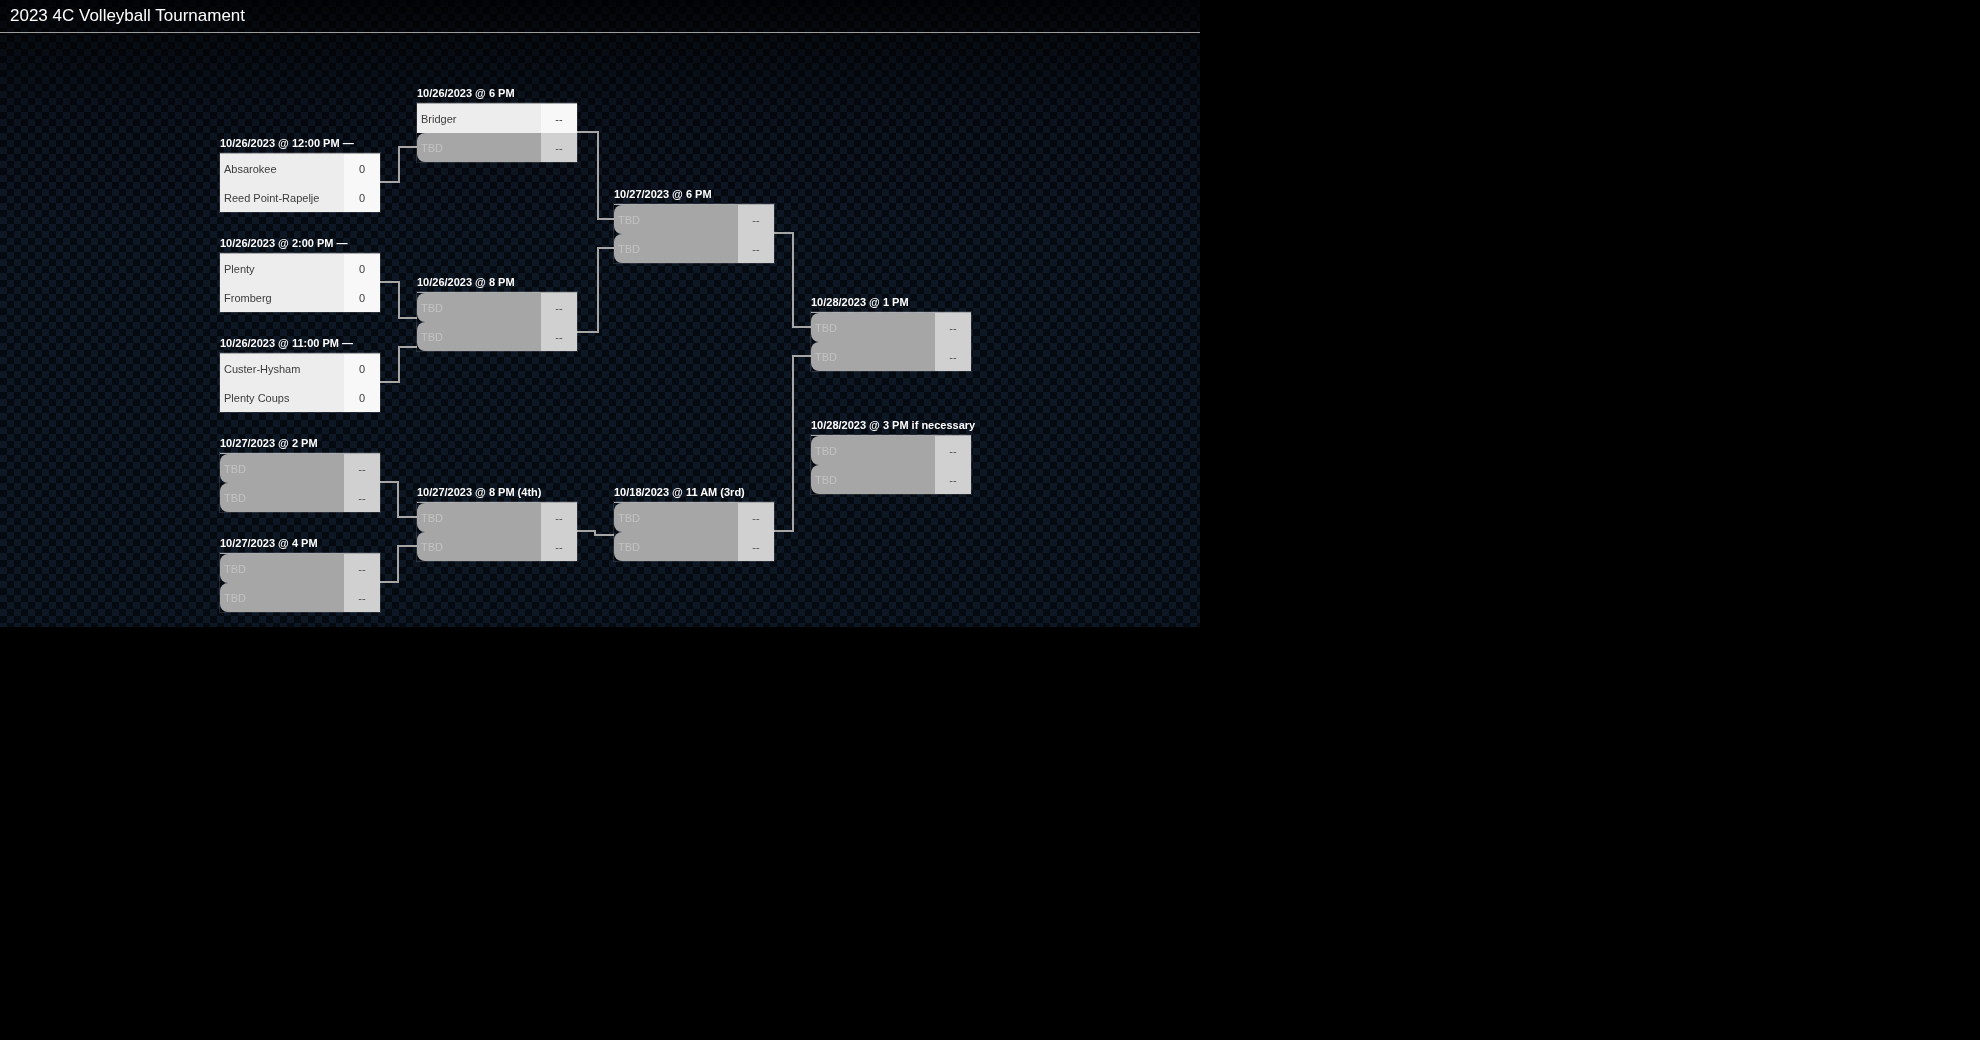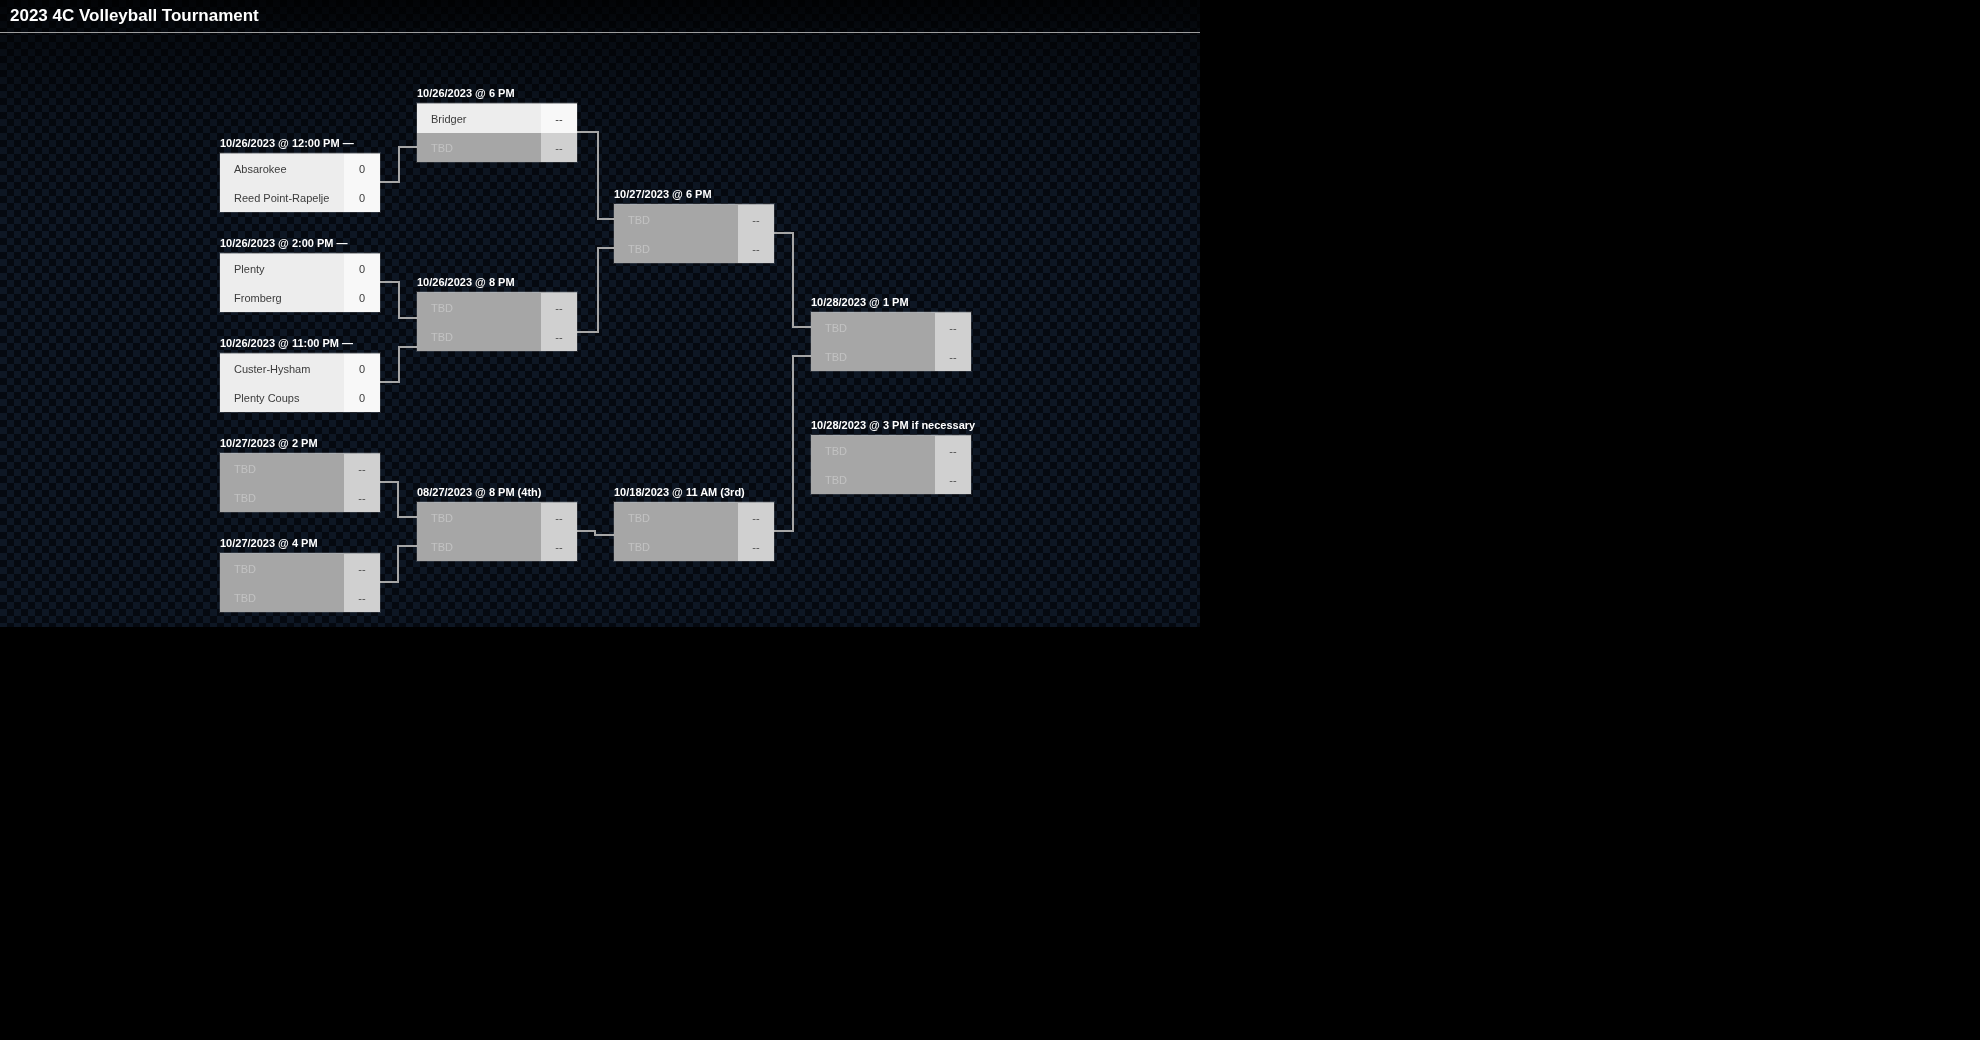--- a/index.html
+++ b/index.html
@@ -10,49 +10,49 @@
   .board{
     position:absolute;left:0;top:0;width:1200px;height:627px;
     background-color:#05090f;
     background-image:
       linear-gradient(180deg, rgba(0,0,0,.82) 0px, rgba(0,0,0,.5) 38px, rgba(0,0,0,.18) 110px, rgba(0,0,0,0) 230px),
       repeating-conic-gradient(#0e1724 0% 25%, #050910 0% 50%);
     background-size:100% 100%, 14px 14px;
   }
   .page-title{
     position:absolute;left:10px;top:2px;height:28px;line-height:28px;
-    color:#fff;font-size:17px;font-weight:700;white-space:nowrap;
+    color:#fff;font-size:17px;font-weight:400;white-space:nowrap;
   }
   .header-divider{
     position:absolute;left:0;top:32px;width:1200px;height:1px;background:#9e9e9e;
   }
   .wires{position:absolute;left:0;top:0;}
   .wires path{stroke:#a6a6a6;stroke-width:2;fill:none;}
   .match{position:absolute;width:155px;}
   .match-label{
     position:absolute;left:0;bottom:100%;margin-bottom:4px;
     color:#fff;font-size:11px;font-weight:700;white-space:nowrap;
   }
   .match-box{
     width:160px;border-top:1px solid rgba(255,255,255,.65);
     box-shadow:0 0 0 1px rgba(255,255,255,.12);
     cursor:pointer;
   }
   .trow{display:flex;height:29px;align-items:stretch;}
   .tname{
-    flex:1;display:flex;align-items:center;padding-left:14px;
+    flex:1;display:flex;align-items:center;padding-left:4px;
     font-size:11px;white-space:nowrap;overflow:hidden;
   }
   .tscore{
     width:36px;display:flex;align-items:center;justify-content:center;font-size:11px;
   }
   .trow.light{background:#ededed;}
   .trow.light .tname{color:#3b3b3b;}
   .trow.light .tscore{background:#f8f8f8;color:#3b3b3b;}
-  .trow.tbd{background:#a6a6a6;}
+  .trow.tbd{background:#a6a6a6;border-radius:8px;}
   .trow.tbd .tname{color:#c2c2c2;}
   .trow.tbd .tscore{background:#d0d0d0;color:#4d4d4d;}
 </style>
 </head>
 <body>
 
 <div class="board">
 
   <div class="page-title">2023 4C Volleyball Tournament</div>
   <div class="header-divider"></div>
@@ -162,21 +162,21 @@
         <span class="tscore">--</span>
       </div>
       <div class="trow tbd">
         <span class="tname">TBD</span>
         <span class="tscore">--</span>
       </div>
     </div>
   </div>
 
   <div class="match" style="left:417px;top:502px">
-    <div class="match-label">08/27/2023 @ 8 PM (4th)</div>
+    <div class="match-label">10/27/2023 @ 8 PM (4th)</div>
     <div class="match-box">
       <div class="trow tbd">
         <span class="tname">TBD</span>
         <span class="tscore">--</span>
       </div>
       <div class="trow tbd">
         <span class="tname">TBD</span>
         <span class="tscore">--</span>
       </div>
     </div>

